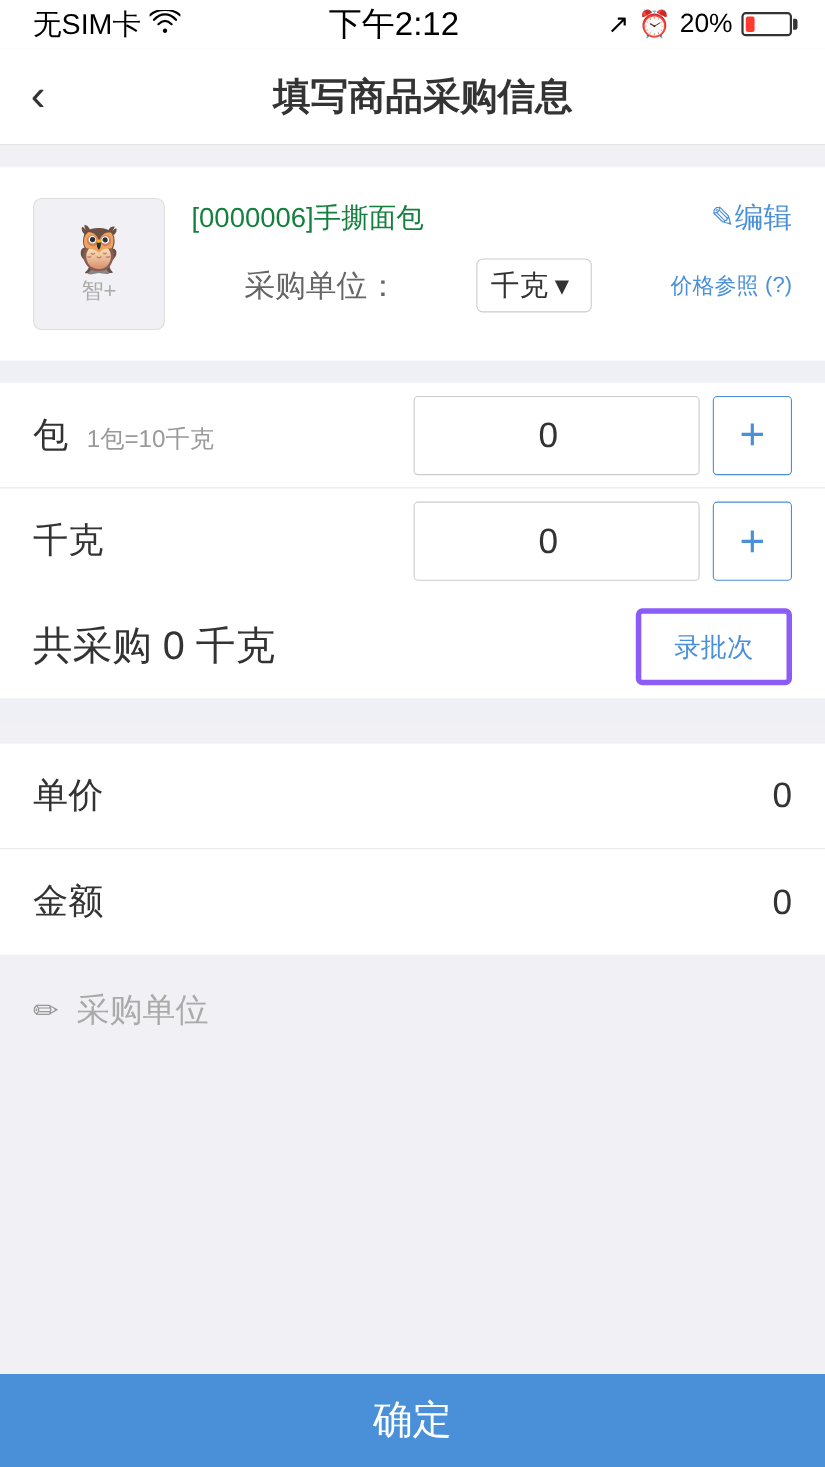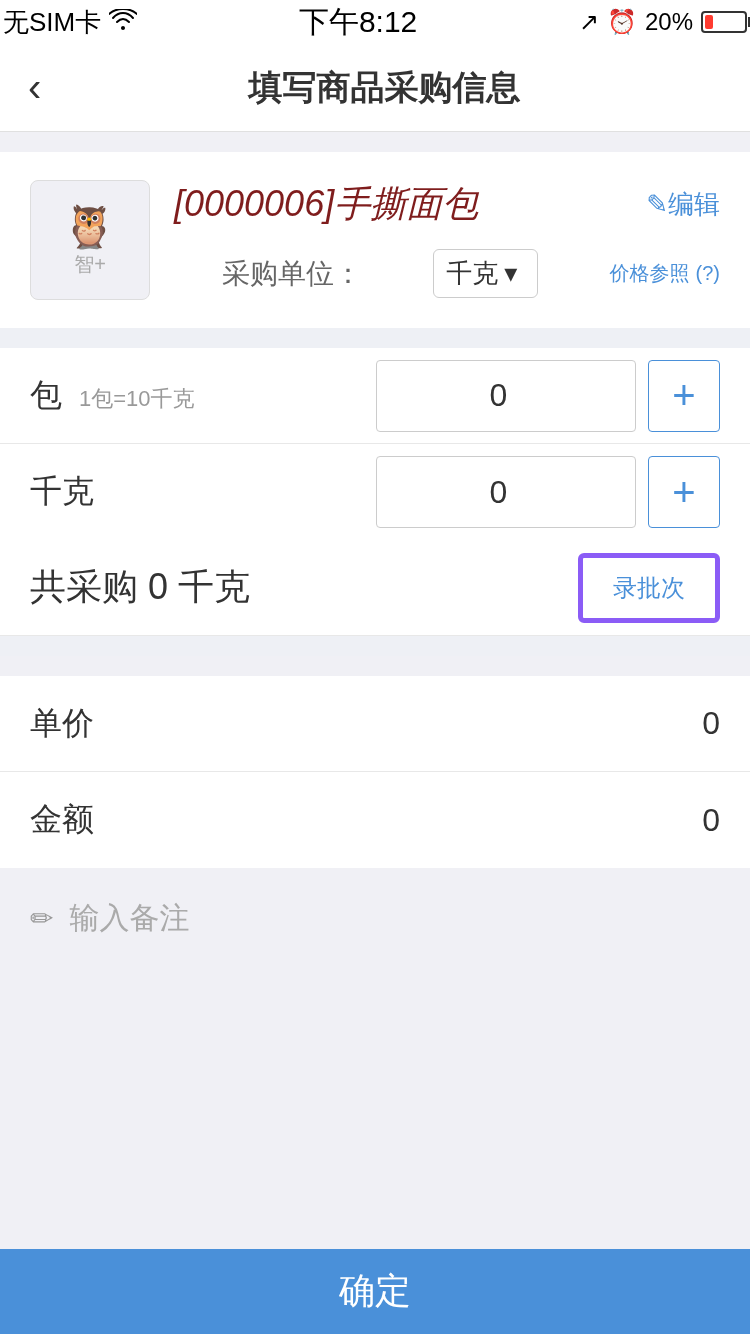--- a/index.html
+++ b/index.html
@@ -14,21 +14,21 @@
     }
 
     
     .status-bar {
       width: 750px;
       height: 44px;
       background: #fff;
       display: flex;
       align-items: center;
       justify-content: space-between;
-      padding: 0 3px;
+      padding: 0 30px;
       font-size: 26px;
       color: #000;
     }
     .status-left { display: flex; align-items: center; gap: 8px; }
     .status-center { font-size: 30px; font-weight: 500; }
     .status-right { display: flex; align-items: center; gap: 8px; font-size: 24px; }
     .battery-icon {
       width: 46px; height: 22px;
       border: 2px solid #333;
       border-radius: 4px;
@@ -111,24 +111,23 @@
     }
     .product-info {
       flex: 1;
     }
     .product-name-row {
       display: flex;
       align-items: center;
       justify-content: space-between;
     }
     .product-name {
-      font-size: 36px;
-      color: #7f1d1d;
+      font-size: 25px;
+      color: #15803d;
       font-weight: 500;
-      font-style: italic;
     }
     .edit-btn {
       color: #4a90d9;
       font-size: 26px;
       display: flex;
       align-items: center;
       gap: 4px;
       cursor: pointer;
     }
     .purchase-unit-row {
@@ -327,21 +326,21 @@
     <span>无SIM卡</span>
     <span>
       <svg width="28" height="22" viewBox="0 0 28 22" fill="none" xmlns="http://www.w3.org/2000/svg">
         <path d="M14 17C15.1 17 16 17.9 16 19S15.1 21 14 21 12 20.1 12 19 12.9 17 14 17Z" fill="#000"></path>
         <path d="M8 13C9.8 11.2 11.8 10 14 10C16.2 10 18.2 11.2 20 13" stroke="#000" stroke-width="2" fill="none" stroke-linecap="round"></path>
         <path d="M4 9C7 5.5 10.3 4 14 4C17.7 4 21 5.5 24 9" stroke="#000" stroke-width="2" fill="none" stroke-linecap="round"></path>
         <path d="M0 5C3.8 1.5 8.5 0 14 0C19.5 0 24.2 1.5 28 5" stroke="#000" stroke-width="2" fill="none" stroke-linecap="round"></path>
       </svg>
     </span>
   </div>
-  <div class="status-center">下午8:12</div>
+  <div class="status-center">下午2:12</div>
   <div class="status-right">
     <span>↗</span>
     <span>⏰</span>
     <span>20%</span>
     <span class="battery-icon">
       <span class="battery-fill"></span>
     </span>
   </div>
 </div>
 
@@ -412,18 +411,18 @@
     <span class="price-value">0</span>
   </div>
   <div class="price-row">
     <span class="price-label">金额</span>
     <span class="price-value">0</span>
   </div>
 </div>
 
 <div class="remark-section">
   <span class="remark-icon">✏</span>
-  <span class="remark-placeholder">输入备注</span>
+  <span class="remark-placeholder">采购单位</span>
 </div>
 
 <div class="main-spacer"></div>
 
 <button class="confirm-btn">确定</button>
 
 </body></html>

